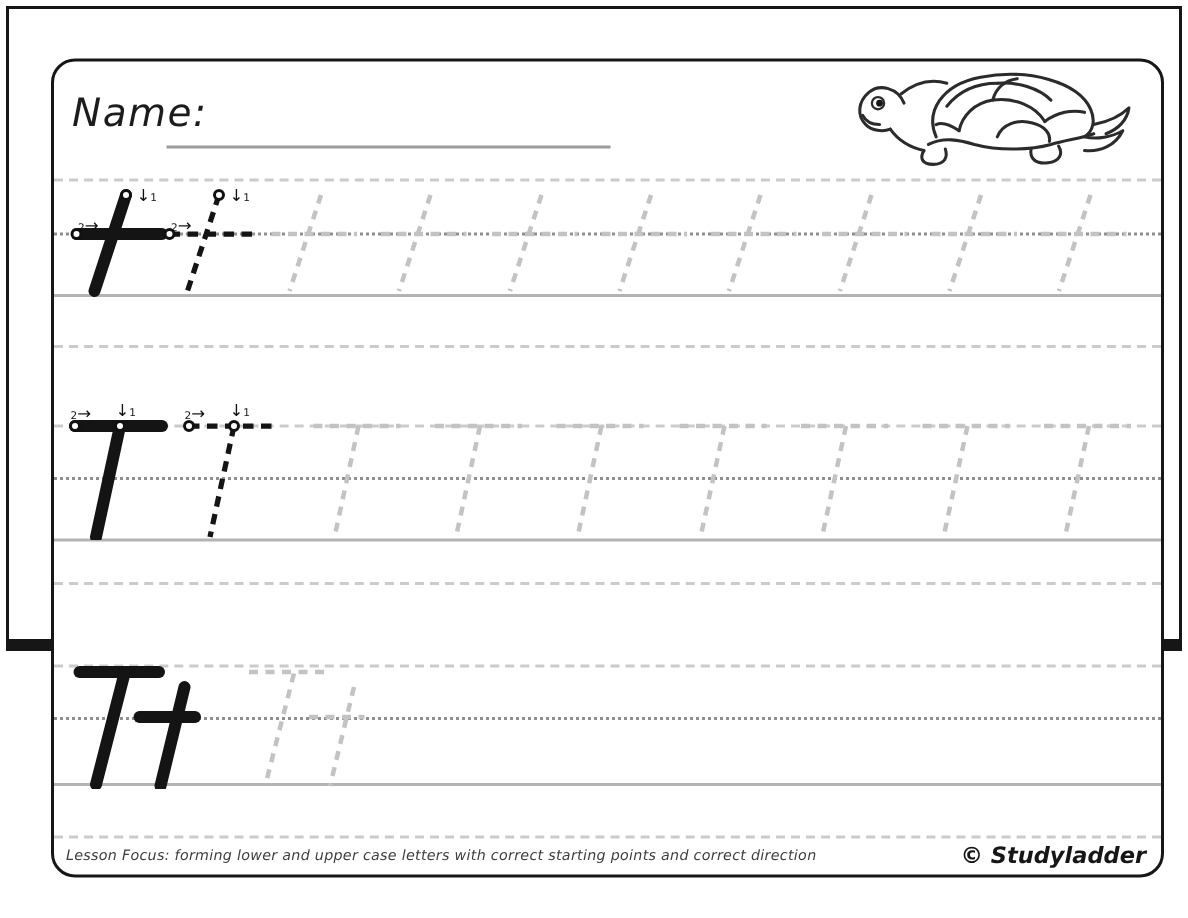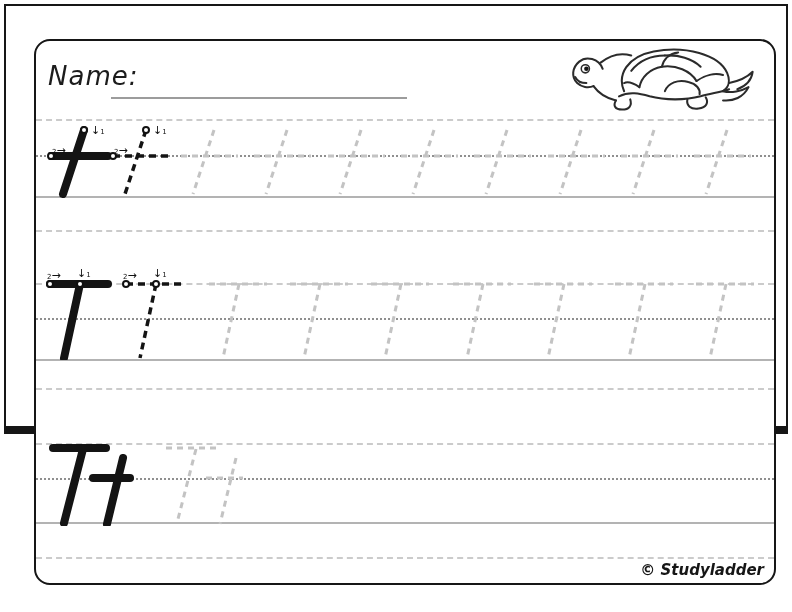--- a/index.html
+++ b/index.html
@@ -178,16 +178,17 @@
             <path d="M45,34 L82,34" fill="none" stroke="#141414" stroke-width="8" stroke-linecap="round"></path>
           </svg>
           <svg width="112" height="82" viewBox="0 0 112 82" class="letter" style="left: 125px; top: 403px;">
             <path d="M35,5 L16,79" fill="none" stroke="#c3c3c3" stroke-width="3" stroke-dasharray="6 5"></path>
             <path d="M5,4 L58,4" fill="none" stroke="#c3c3c3" stroke-width="3" stroke-dasharray="6 5"></path>
             <path d="M75,14 L59,80" fill="none" stroke="#c3c3c3" stroke-width="3" stroke-dasharray="6 5"></path>
             <path d="M45,34 L82,34" fill="none" stroke="#c3c3c3" stroke-width="3" stroke-dasharray="6 5"></path>
           </svg>
         </div>
 
+      <span class="footer-focus">Lesson Focus: forming lower and upper case letters with correct starting points and correct direction</span>
       <span class="footer-copy">© Studyladder</span>
     </div>
   </div>
 </div>
 
 </body></html>

